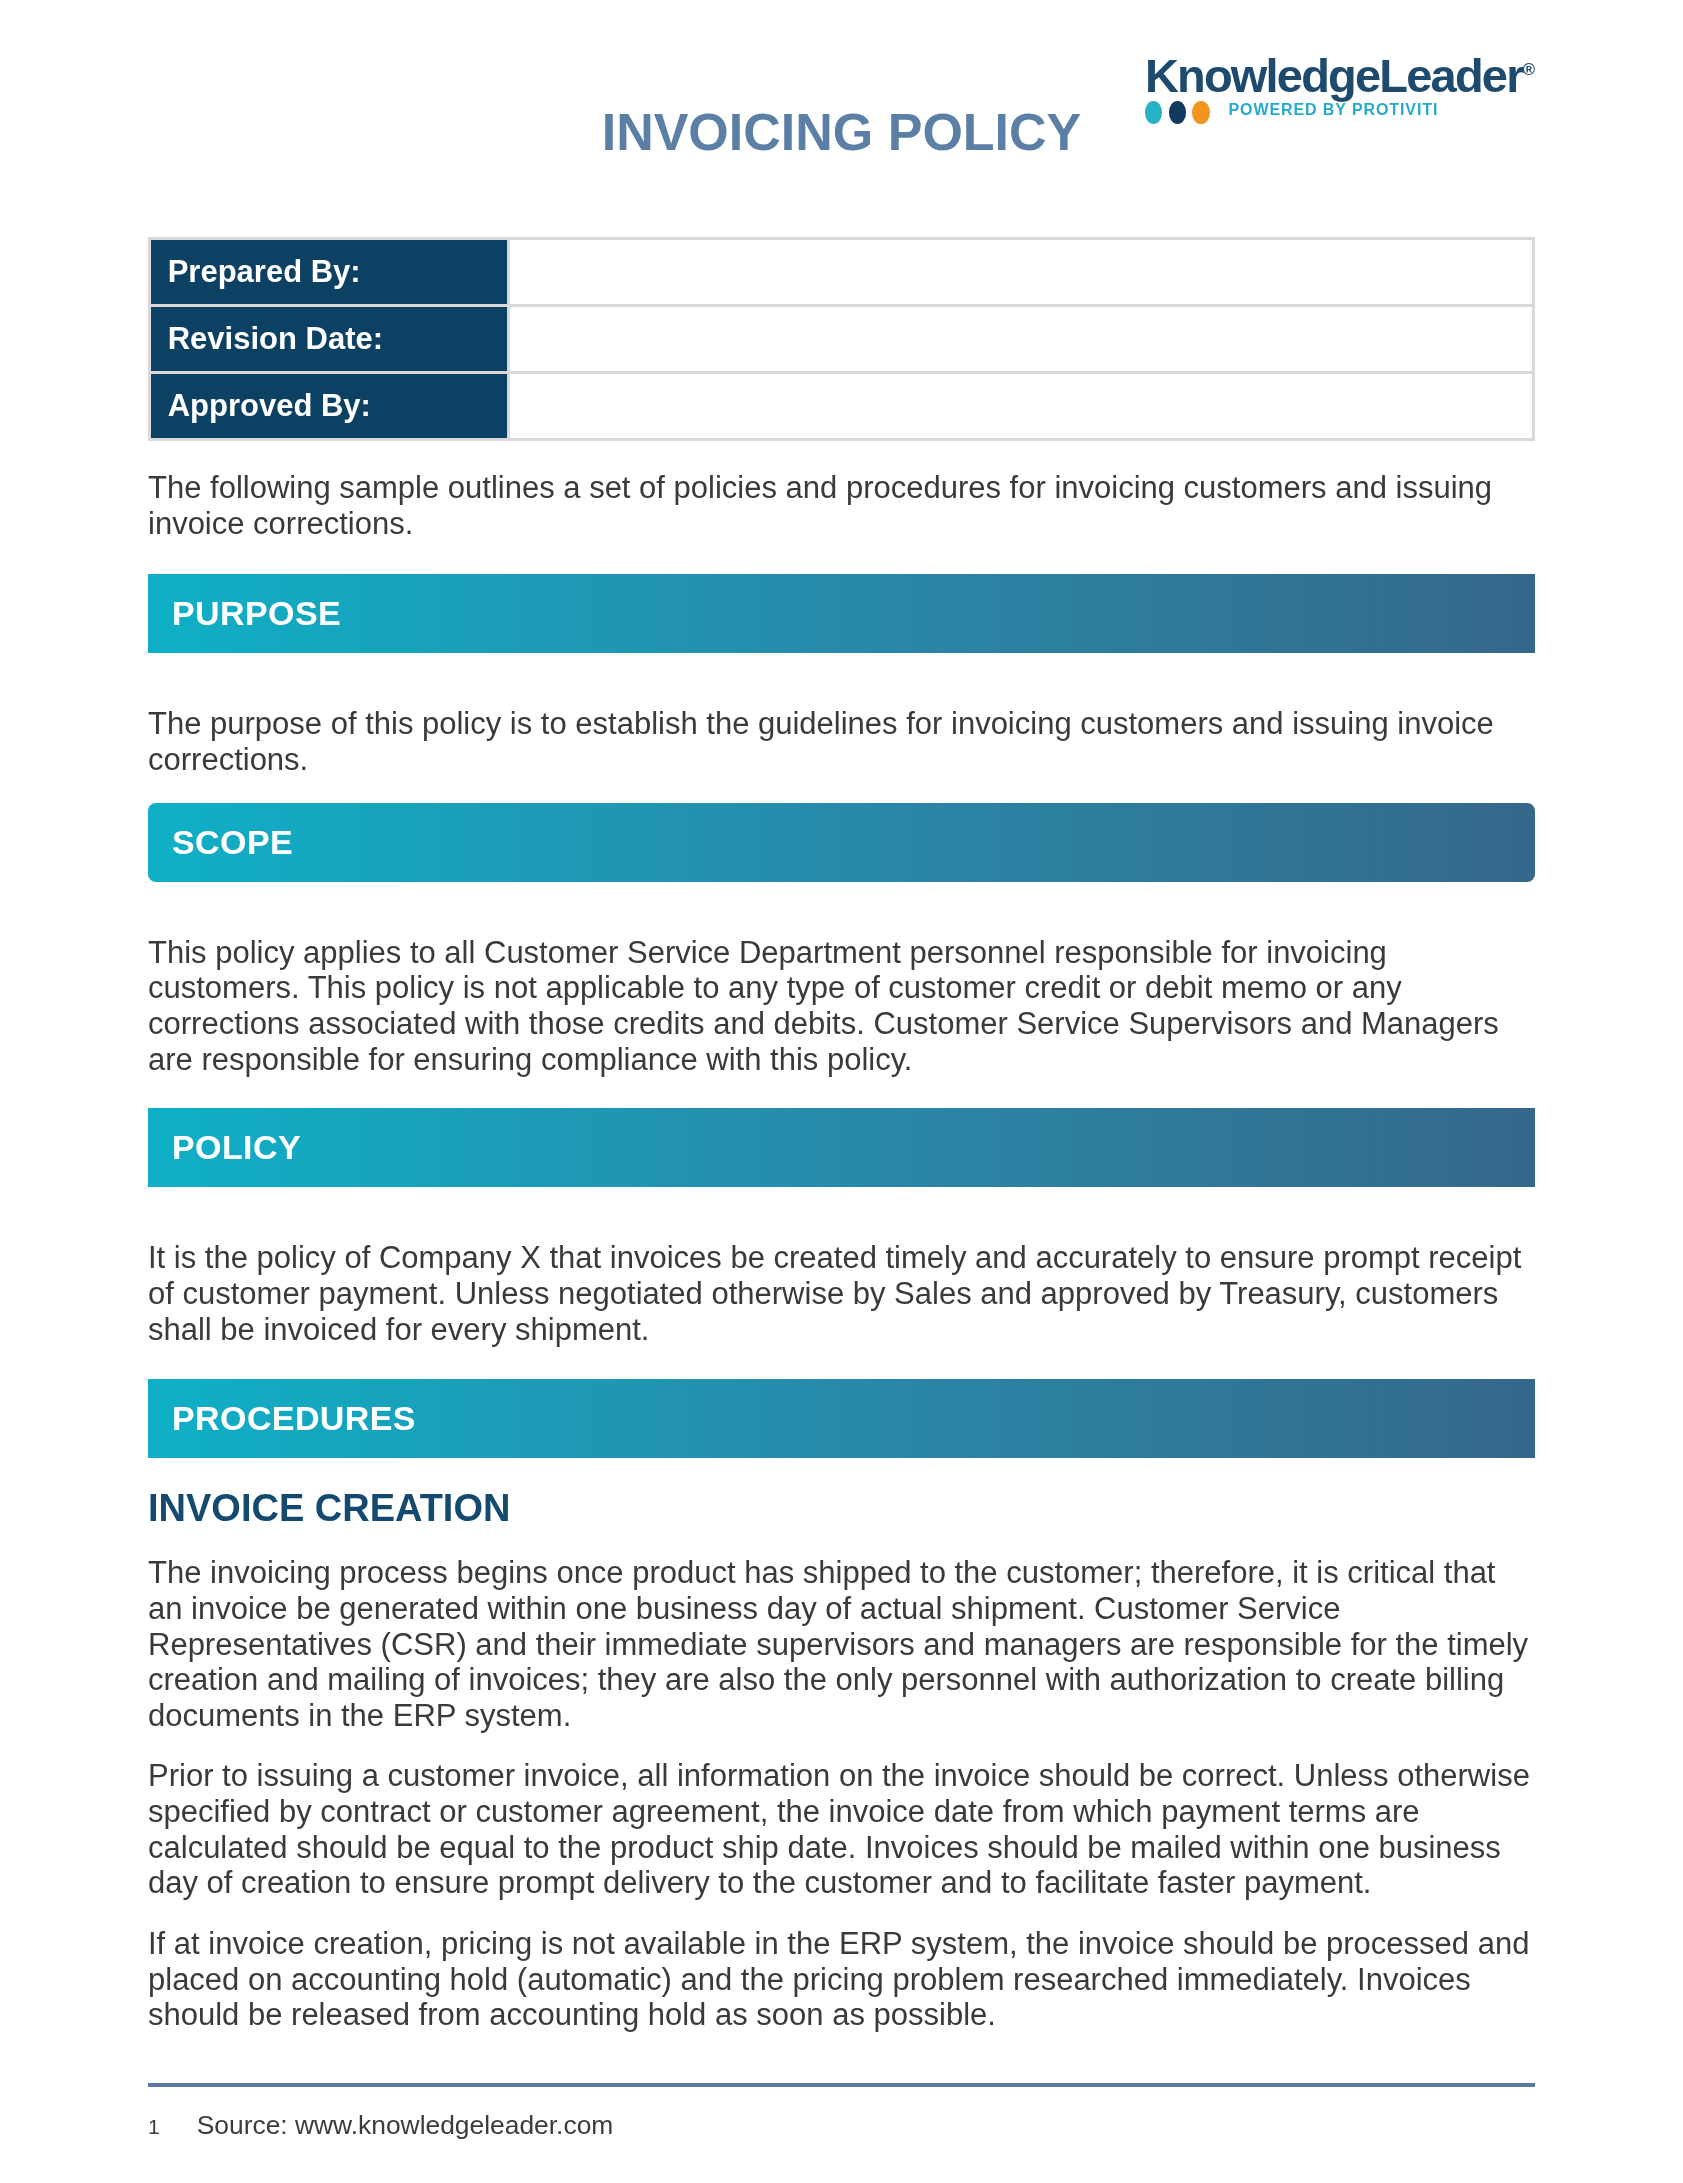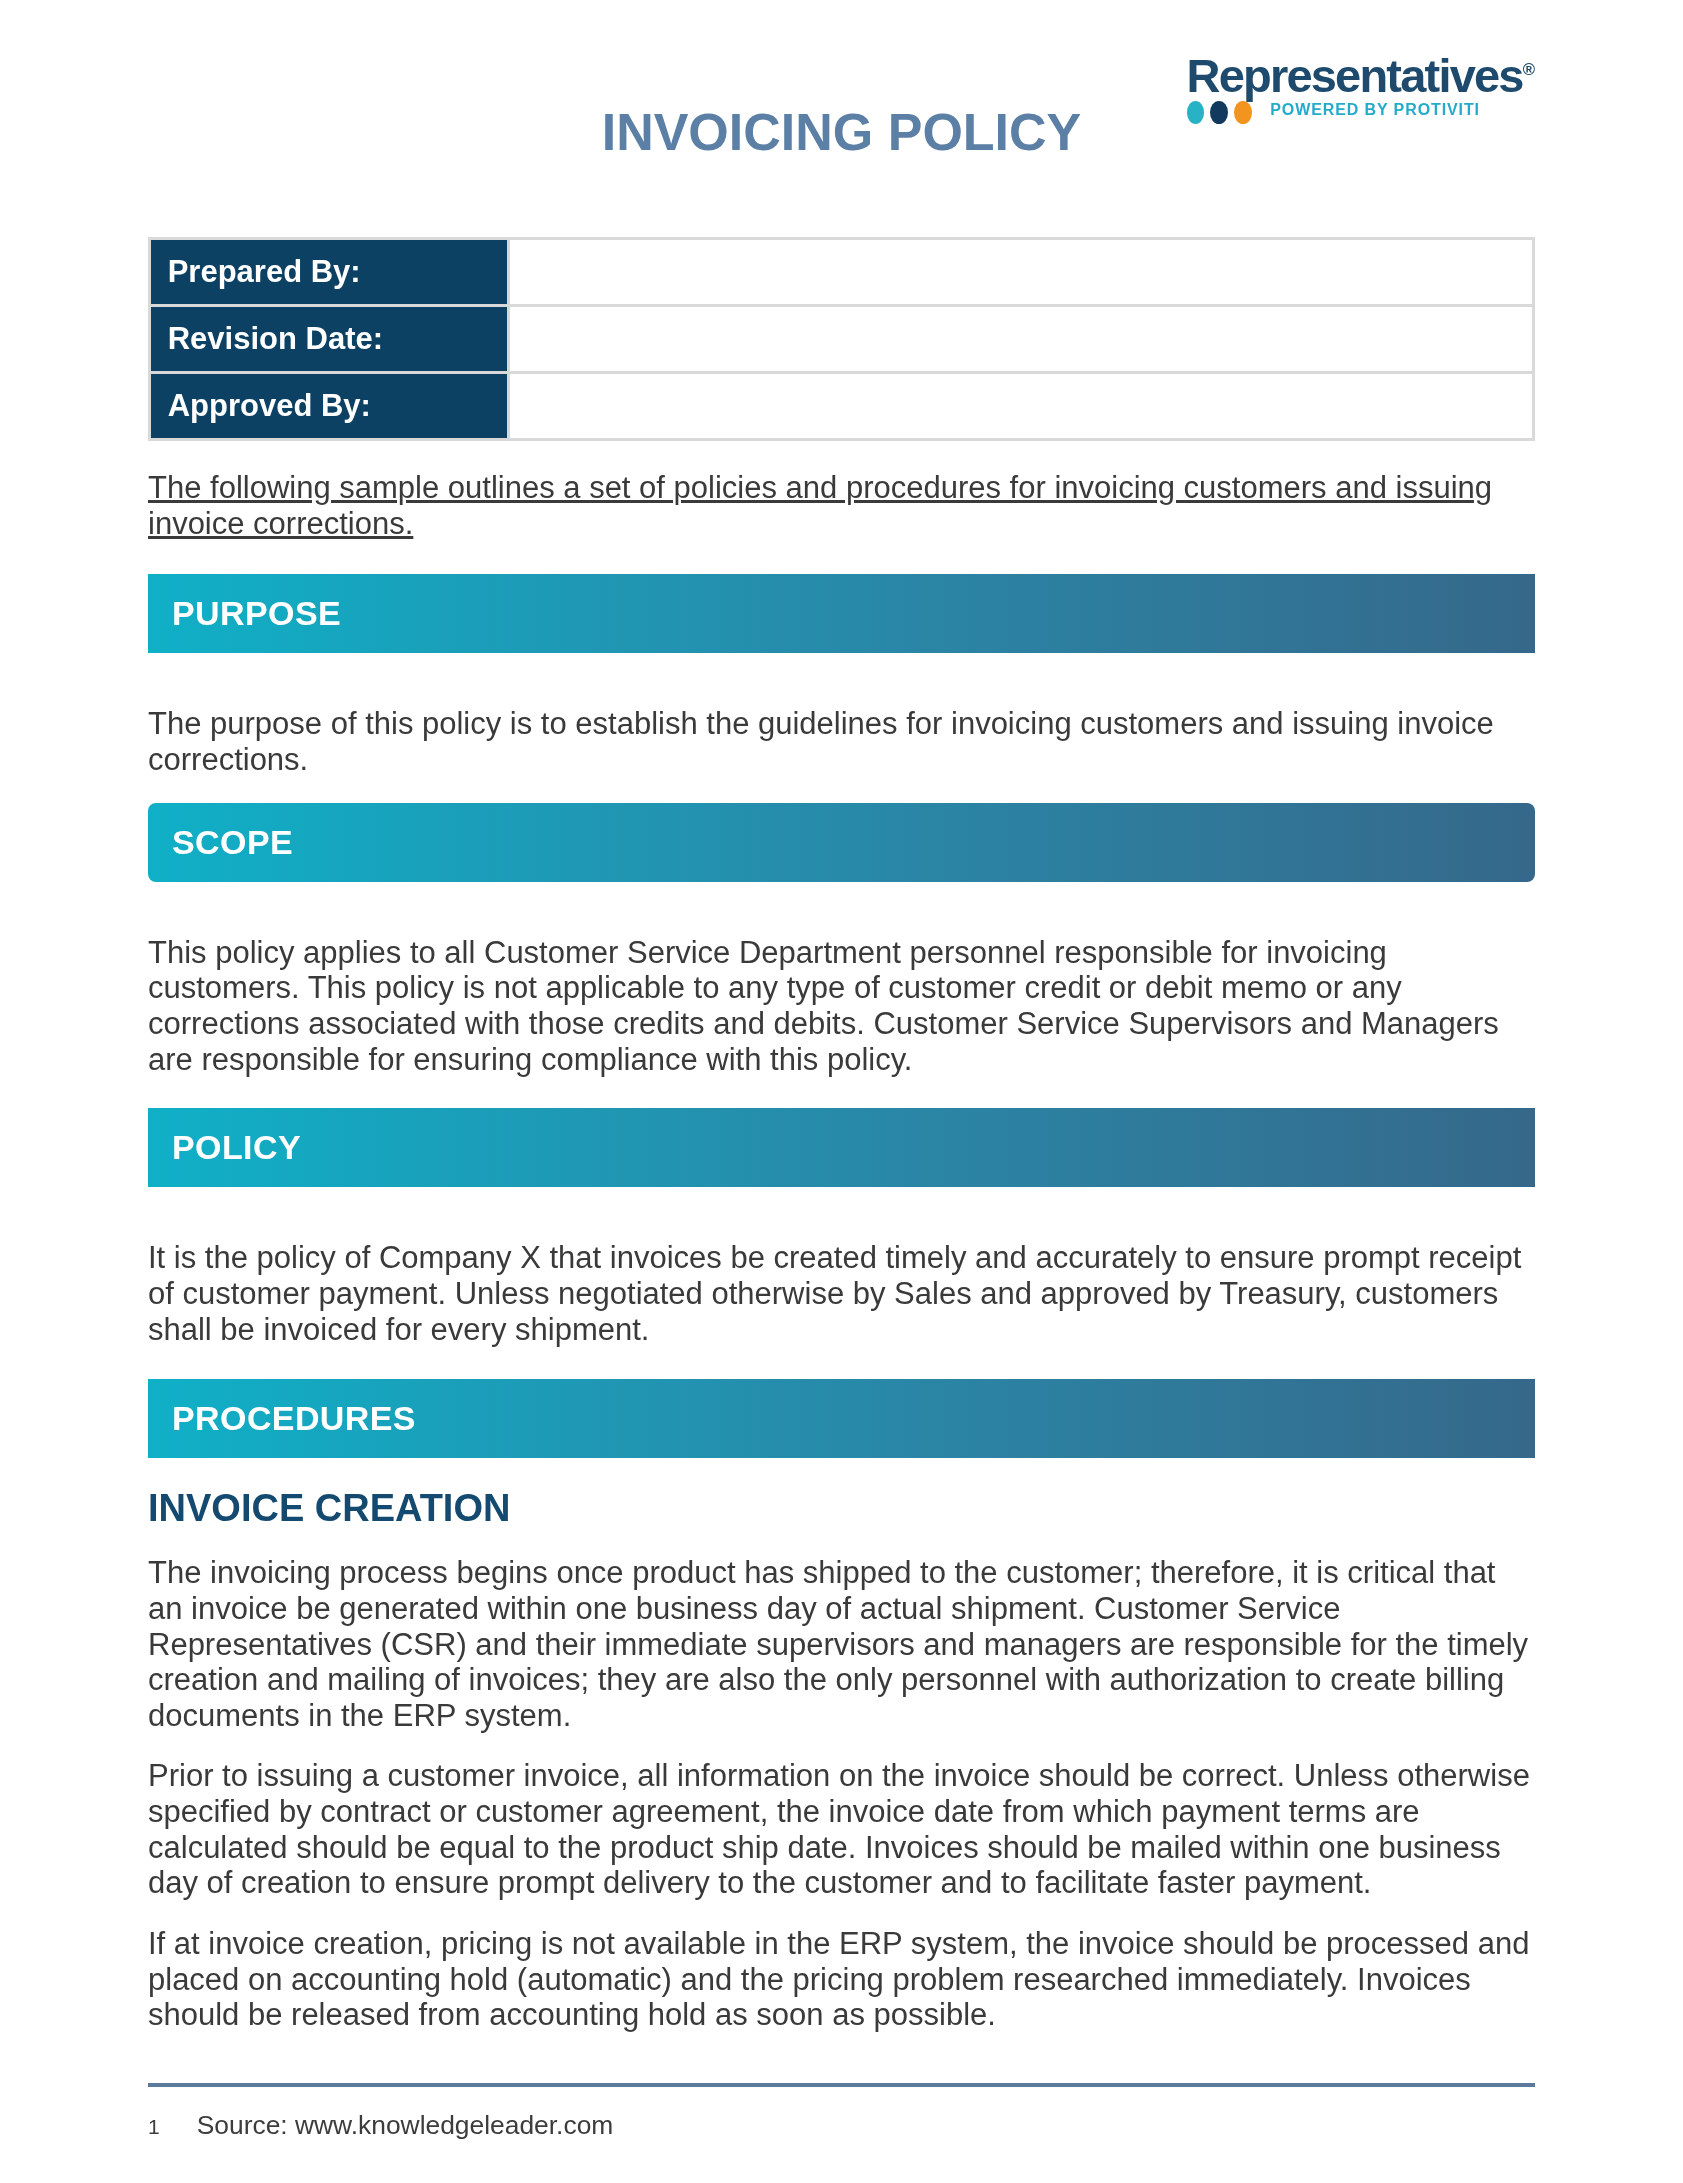--- a/index.html
+++ b/index.html
@@ -48,21 +48,21 @@
     font-size:31px;font-weight:bold;text-align:left;
     padding-left:16.7px;
   }
   table.info td{background:#ffffff;}
 
   
   .para{
     font-size:31px;line-height:1.15;color:#3a3a3a;
     text-align:left;margin:0;
   }
-  .intro{margin-top:29px;text-decoration:underline;}
+  .intro{margin-top:29px;}
 
   
   .band{
     height:79px;display:flex;align-items:center;
     background:linear-gradient(90deg,#0fb0c7 0%,#2a86a6 55%,#35688a 100%);
   }
   .band span{
     color:#ffffff;font-size:34px;font-weight:bold;
     padding-left:24px;letter-spacing:0.4px;
   }
@@ -85,21 +85,21 @@
   .footer-row{display:flex;align-items:baseline;margin-top:23px;}
   .page-number{font-size:21px;color:#3c3c3c;}
   .source{font-size:26.4px;color:#3c3c3c;margin-left:37px;}
 </style>
 </head>
 <body>
 
 <div class="page">
 
   <div class="logo">
-    <div class="brand"><span>Representatives</span><span class="reg">®</span></div>
+    <div class="brand"><span>KnowledgeLeader</span><span class="reg">®</span></div>
     <div class="tagline-row">
       <span class="dots">
         <span class="dot dot-teal"></span>
         <span class="dot dot-navy"></span>
         <span class="dot dot-orange"></span>
       </span>
       <span class="tagline">POWERED BY PROTIVITI</span>
     </div>
   </div>
 

